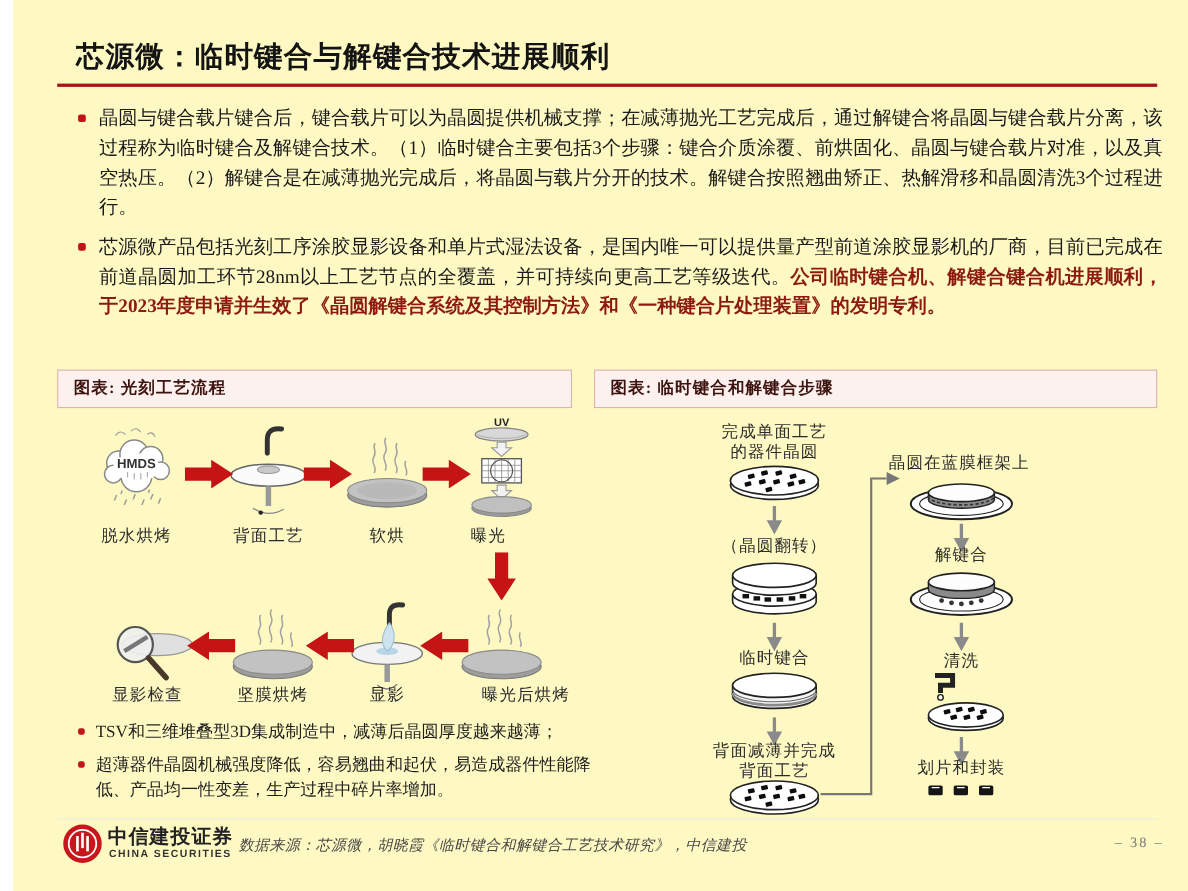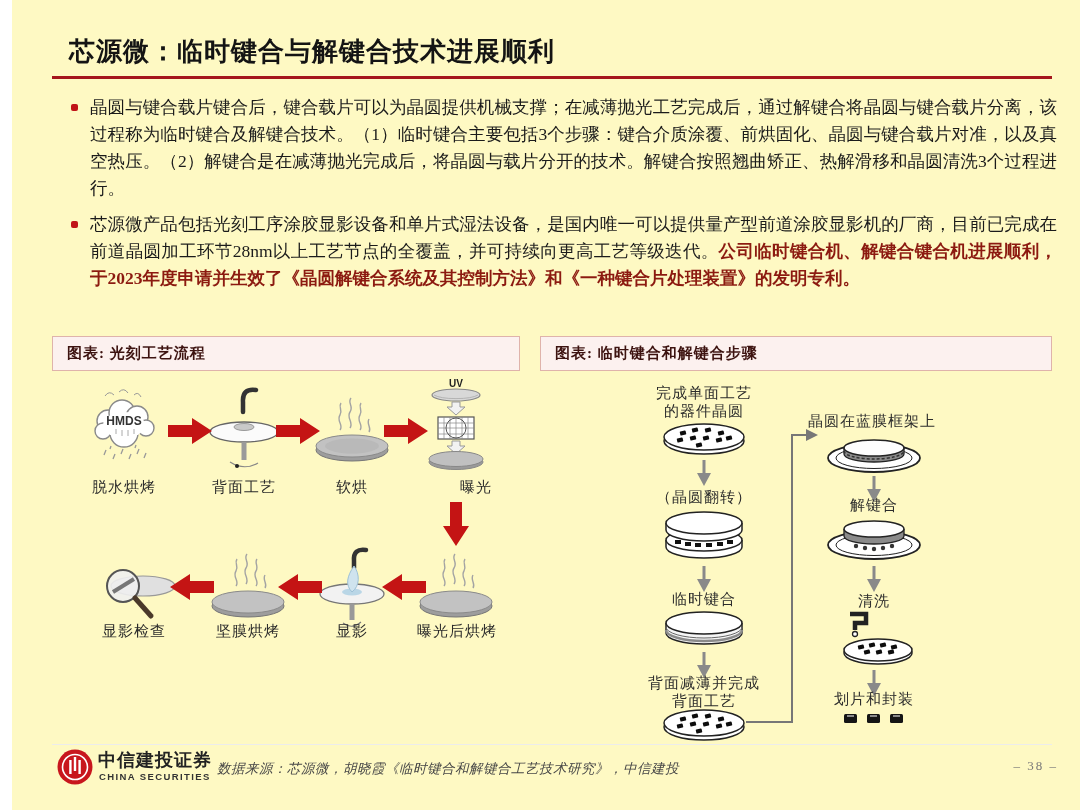--- a/index.html
+++ b/index.html
@@ -149,21 +149,21 @@
     <svg class="abs" style="left:246px; top:40px;" width="44" height="26" viewBox="0 0 44 26">
         <polygon points="0,7 24,7 24,0 44,13 24,26 24,19 0,19" fill="#C41414"></polygon>
       </svg>
     <svg class="abs" style="left:354px; top:40px;" width="44" height="26" viewBox="0 0 44 26">
         <polygon points="0,7 24,7 24,0 44,13 24,26 24,19 0,19" fill="#C41414"></polygon>
       </svg>
 
     <div class="step-label" style="left:72px;  top:100px;">脱水烘烤</div>
     <div class="step-label" style="left:192px; top:100px;">背面工艺</div>
     <div class="step-label" style="left:300px; top:100px;">软烘</div>
-    <div class="step-label" style="left:424px; top:100px;">曝光</div>
+    <div class="step-label" style="left:392px; top:100px;">曝光</div>
 
     <svg class="abs" style="left:404px; top:124px;" width="26" height="44" viewBox="0 0 26 44">
         <polygon points="7,0 19,0 19,24 26,24 13,44 0,24 7,24" fill="#C41414"></polygon>
       </svg>
 
     <svg class="abs" style="left:404px; top:172px;" width="80" height="72" viewBox="0 0 80 72">
       <g stroke="#a3a3a3" stroke-width="1.4" fill="none">
         <path d="M28,36 c4,-5 -4,-9 0,-15 c3,-5 -2,-8 1,-12"></path>
         <path d="M38,34 c4,-6 -4,-10 0,-16 c4,-6 -3,-9 1,-14"></path>
         <path d="M48,36 c4,-5 -4,-9 0,-15 c3,-5 -2,-8 1,-12"></path>
@@ -206,23 +206,31 @@
     <svg class="abs" style="left:248px; top:196px;" width="44" height="26" viewBox="0 0 44 26">
         <polygon points="44,7 20,7 20,0 0,13 20,26 20,19 44,19" fill="#C41414"></polygon>
       </svg>
     <svg class="abs" style="left:140px; top:196px;" width="44" height="26" viewBox="0 0 44 26">
         <polygon points="44,7 20,7 20,0 0,13 20,26 20,19 44,19" fill="#C41414"></polygon>
       </svg>
 
     <div class="step-label" style="left:82px;  top:244px;">显影检查</div>
     <div class="step-label" style="left:196px; top:244px;">坚膜烘烤</div>
     <div class="step-label" style="left:300px; top:244px;">显影</div>
-    <div class="step-label" style="left:383px; top:244px;padding-left:44px;">曝光后烘烤</div>
+    <div class="step-label" style="left:404px; top:244px;padding-left:44px;">曝光后烘烤</div>
   </div>
 
+  <div class="notes">
+    <div class="note-item">
+      <span class="bullet-mark"></span><span>TSV和三维堆叠型3D集成制造中，减薄后晶圆厚度越来越薄；</span>
+    </div>
+    <div class="note-item">
+      <span class="bullet-mark"></span><span>超薄器件晶圆机械强度降低，容易翘曲和起伏，易造成器件性能降低、产品均一性变差，生产过程中碎片率增加。</span>
+    </div>
+  </div>
 
   <div class="fig-right">
 
     <svg style="position:absolute; left:0; top:0;" width="510" height="362" viewBox="0 0 510 362">
       <polyline points="204,344 250,344 250,57 264,57" fill="none" stroke="#777" stroke-width="2"></polyline>
       <polygon points="264,51 276,57 264,63" fill="#777"></polygon>
     </svg>
 
     <div class="flow-label" style="left:162px; top:6px;">完成单面工艺
 的器件晶圆</div>

